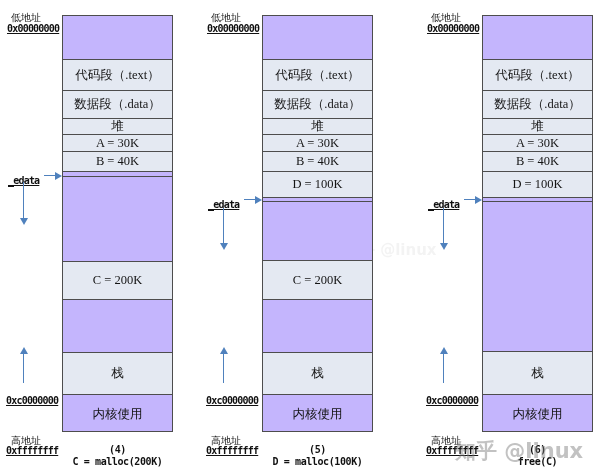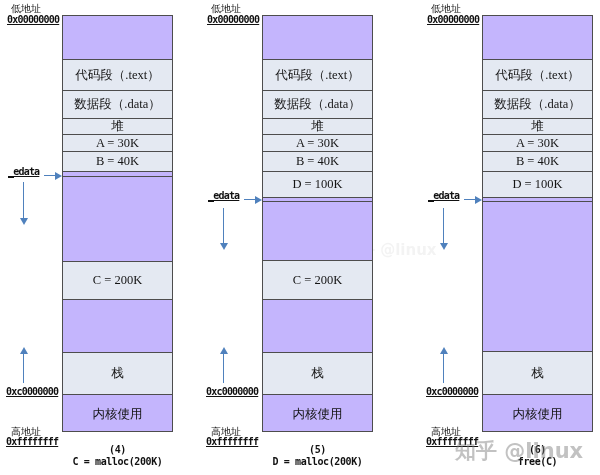--- a/index.html
+++ b/index.html
@@ -2,21 +2,21 @@
 <html style="--fill: #e4e9f2; --border: #4d4d4d; --arrow: #4f81bd;"><head>
 <meta charset="utf-8">
 <style>
   html,body{margin:0;padding:0;background:#fff;}
   :root{
     --arrow:#4f81bd; --fill:#e4e9f2; --border:#4d4d4d; --ink:#1a1a1a;
   }
   #figure{position:relative;width:600px;height:475px;background:#ffffff;overflow:hidden;
     font-family:"Liberation Serif","DejaVu Serif",serif;}
   .diagram{position:absolute;top:0;width:200px;height:475px;}
-  .lbl{position:absolute;color:var(--ink);white-space:nowrap;line-height:1.1;}
+  .lbl{position:absolute;color:var(--ink);white-space:nowrap;line-height:1.1;margin-top:9px;}
   .cjk{font-size:10px;font-family:"Liberation Serif","DejaVu Serif",serif;}
   .mono{font-family:"DejaVu Sans Mono","Liberation Mono",monospace;font-weight:700;
     font-size:10px;letter-spacing:-0.8px;color:#111;text-decoration:underline;}
   .membox{position:absolute;left:62px;top:15px;width:111px;height:417px;
     border:1px solid var(--border);box-sizing:border-box;background:#c4b5fd;}
   .seg{position:absolute;left:0;right:0;box-sizing:border-box;
     display:flex;align-items:center;justify-content:center;
     font-size:12.5px;color:#141414;overflow:hidden;}
   .seg.filled{background:var(--fill);}
   .seg.bt{border-top:1px solid var(--border);}
@@ -124,21 +124,21 @@
       <div class="aline" style="left: 44px; top: 199px; width: 12px; height: 1px;"></div>
       <div class="ah ah-right" style="left: 55px; top: 196px;"></div>
       <div class="aline" style="left: 23px; top: 208px; width: 1px; height: 36px;"></div>
       <div class="ah ah-down" style="left: 20px; top: 243px;"></div>
       <div class="ah ah-up" style="left: 20px; top: 347px;"></div>
       <div class="aline" style="left: 23px; top: 353px; width: 1px; height: 30px;"></div>
       <div class="lbl mono" style="left: 6px; top: 386px;">0xc0000000</div>
       <div class="lbl cjk" style="left: 11px; top: 426px;">高地址</div>
       <div class="lbl mono" style="left: 6px; top: 436px;">0xffffffff</div>
       <div class="caption" style="left: 62px; width: 111px; top: 444px;">(5)</div>
-      <div class="caption" style="left: 27px; width: 181px; top: 456px;">D = malloc(200K)</div>
+      <div class="caption" style="left: 27px; width: 181px; top: 456px;">D = malloc(100K)</div>
     </div>
     <div class="diagram" style="left: 420px;">
       <div class="lbl cjk" style="left: 11px; top: 3px;">低地址</div>
       <div class="lbl mono" style="left: 7px; top: 14px;">0x00000000</div>
       <div class="membox">
         <div class="seg" style="top: 0px; height: 43px;"></div>
         <div class="seg filled bt" style="top: 43px; height: 31px;">
           <span>代码段（.text）</span>
         </div>
         <div class="seg filled bt" style="top: 74px; height: 28px;">

